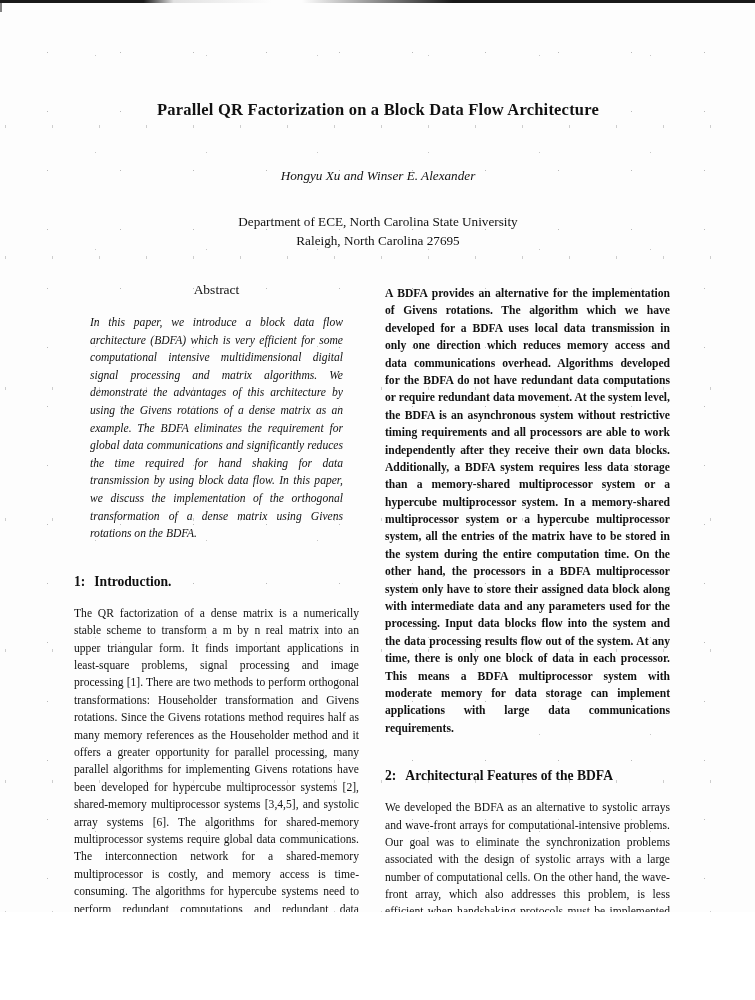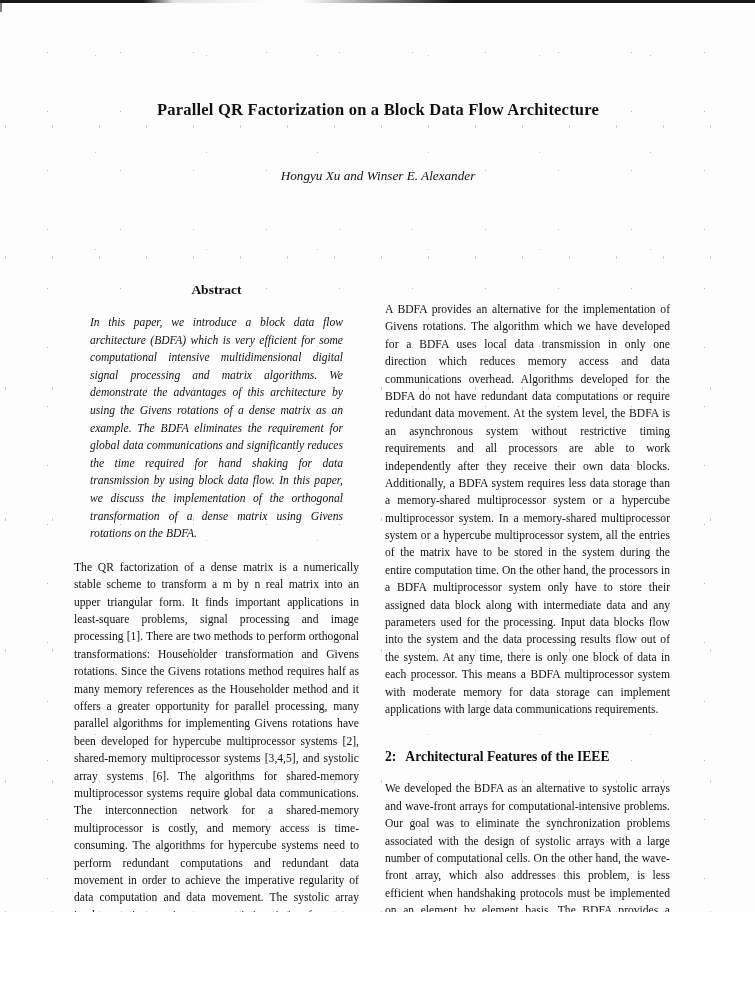--- a/index.html
+++ b/index.html
@@ -78,21 +78,21 @@
     top: 0;
     width: 285px;
     height: 100%;
   }
   .col-left  { left: 0px; }
   .col-right { left: 311px; }
 
   .abstract-heading {
     text-align: center;
     font-size: 13.5px;
-    font-weight: bold;
+    font-weight: normal;
     margin: 0 0 10px 0;
   }
   .abstract-body {
     font-style: italic;
     font-size: 11.6px;
     line-height: 1.52;
     text-align: justify;
     margin: 16px;
   }
 
@@ -104,21 +104,21 @@
   }
   .sec-head-num { margin-right: 9px; }
 
   .body-para {
     font-size: 11.6px;
     line-height: 1.50;
     text-align: justify;
     margin: 0;
   }
   .gap-before-section { margin-top: 31px; }
-  .gap-before-para    { margin-top: 19px; }
+  .gap-before-para    { margin-top: 3px; font-weight: bold; }
 
   
   .page-number {
     position: absolute;
     top: 927px;
     left: 0;
     width: 755px;
     text-align: center;
     font-size: 10px;
   }
@@ -149,41 +149,48 @@
 <body>
 
 <div class="page">
 
   <div class="scan-top-edge"></div>
   <div class="scan-left-edge"></div>
 
   <div class="doc-header">
     <h1 class="doc-title">Parallel QR Factorization on a Block Data Flow Architecture</h1>
     <div class="doc-authors">Hongyu Xu and Winser E. Alexander</div>
+    <div class="doc-affiliation">
+      <div>Department of ECE, North Carolina State University</div>
+      <div>Raleigh, North Carolina 27695</div>
+    </div>
   </div>
 
   <div class="columns">
 
     <div class="col col-left">
 
       <h2 class="abstract-heading">Abstract</h2>
 
       <p class="abstract-body">In this paper, we introduce a block data flow architecture (BDFA) which is very efficient for some computational intensive multidimensional digital signal processing and matrix algorithms. We demonstrate the advantages of this architecture by using the Givens rotations of a dense matrix as an example. The BDFA eliminates the requirement for global data communications and significantly reduces the time required for hand shaking for data transmission by using block data flow. In this paper, we discuss the implementation of the orthogonal transformation of a dense matrix using Givens rotations on the BDFA.</p>
 
+      <h2 class="section-heading gap-before-section">
+        <span class="sec-head-num">1:</span><span>Introduction.</span>
+      </h2>
 
       <p class="body-para">The QR factorization of a dense matrix is a numerically stable scheme to transform a m by n real matrix into an upper triangular form. It finds important applications in least-square problems, signal processing and image processing [1]. There are two methods to perform orthogonal transformations: Householder transformation and Givens rotations. Since the Givens rotations method requires half as many memory references as the Householder method and it offers a greater opportunity for parallel processing, many parallel algorithms for implementing Givens rotations have been developed for hypercube multiprocessor systems [2], shared-memory multiprocessor systems [3,4,5], and systolic array systems [6]. The algorithms for shared-memory multiprocessor systems require global data communications. The interconnection network for a shared-memory multiprocessor is costly, and memory access is time-consuming. The algorithms for hypercube systems need to perform redundant computations and redundant data movement in order to achieve the imperative regularity of data computation and data movement. The systolic array implementation requires very restrictive timing for system design. Also, it quite often requires the equalization of</p>
     </div>
 
     <div class="col col-right">
 
 
       <p class="body-para gap-before-para">A BDFA provides an alternative for the implementation of Givens rotations. The algorithm which we have developed for a BDFA uses local data transmission in only one direction which reduces memory access and data communications overhead. Algorithms developed for the BDFA do not have redundant data computations or require redundant data movement. At the system level, the BDFA is an asynchronous system without restrictive timing requirements and all processors are able to work independently after they receive their own data blocks. Additionally, a BDFA system requires less data storage than a memory-shared multiprocessor system or a hypercube multiprocessor system. In a memory-shared multiprocessor system or a hypercube multiprocessor system, all the entries of the matrix have to be stored in the system during the entire computation time. On the other hand, the processors in a BDFA multiprocessor system only have to store their assigned data block along with intermediate data and any parameters used for the processing. Input data blocks flow into the system and the data processing results flow out of the system. At any time, there is only one block of data in each processor. This means a BDFA multiprocessor system with moderate memory for data storage can implement applications with large data communications requirements.</p>
 
       <h2 class="section-heading gap-before-section">
-        <span class="sec-head-num">2:</span><span>Architectural Features of the IEEE</span>
+        <span class="sec-head-num">2:</span><span>Architectural Features of the BDFA</span>
       </h2>
 
       <p class="body-para">We developed the BDFA as an alternative to systolic arrays and wave-front arrays for computational-intensive problems. Our goal was to eliminate the synchronization problems associated with the design of systolic arrays with a large number of computational cells. On the other hand, the wave-front array, which also addresses this problem, is less efficient when handshaking protocols must be implemented on an element by element basis. The BDFA provides a solution to these problems while still providing high performance and efficiency equal to or surpassing</p>
     </div>
   </div>
 
   <div class="page-number">332</div>
 
   <div class="copyright-line">0-8186-2665-8/92 $03.00 © 1992 IEEE</div>
 

